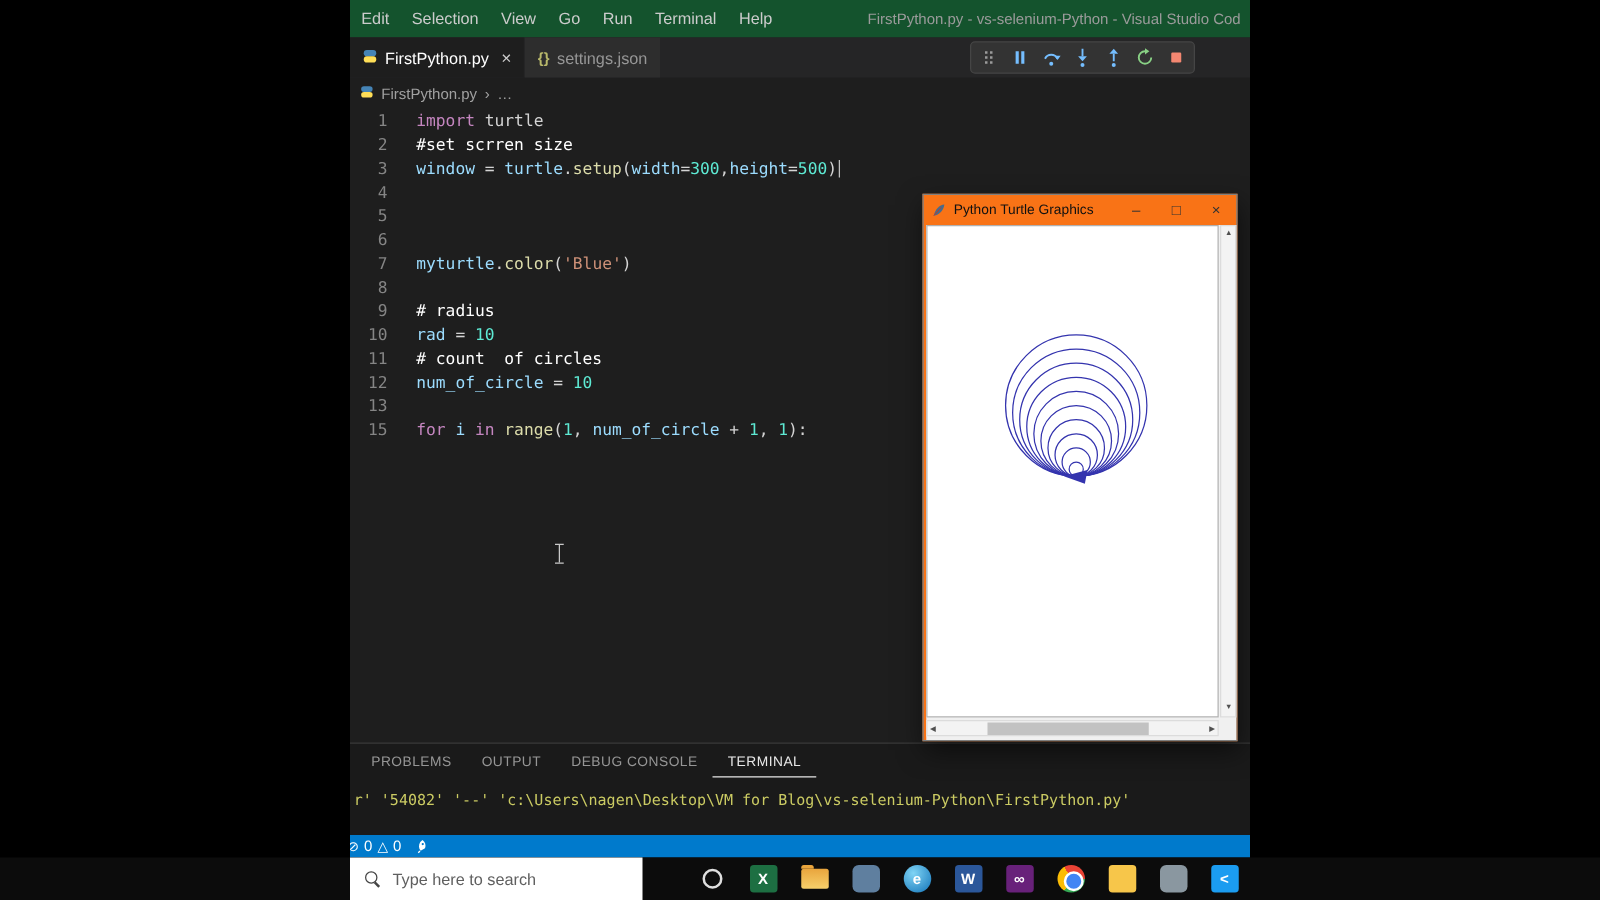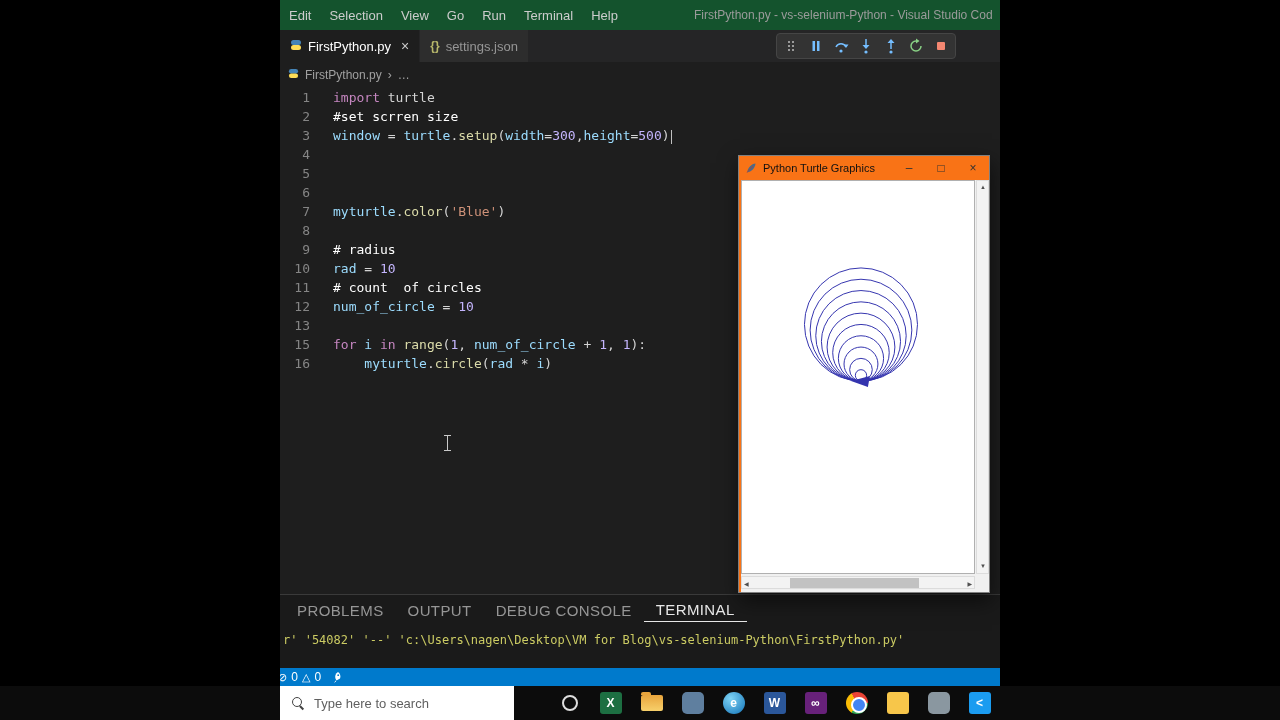--- a/index.html
+++ b/index.html
@@ -35,37 +35,37 @@
                 color:#a0a0a0; font-size:12px; background:#1e1e1e; }
 
   .editor { position:relative; height:506px; background:#1e1e1e; }
   .code-row { display:flex; height:19px; line-height:19px;
               font-family:"DejaVu Sans Mono", monospace; font-size:13px; }
   .lnum { width:30px; text-align:right; color:#858585; flex:0 0 30px; }
   .ltext { margin-left:23px; white-space:pre; }
   .tk-kw  { color:#c586c0; }
   .tk-var { color:#9cdcfe; }
   .tk-fn  { color:#dcdcaa; }
-  .tk-num { color:#c4b5fd; }
+  .tk-num { color:#5eead4; }
   .tk-str { color:#ce9178; }
   .tk-cmt { color:#ffffff; }
   .tk-pln { color:#d4d4d4; }
   .tk-cls { color:#4ec9b0; }
   .caret { display:inline-block; width:1px; height:14px; background:#c0c0c0;
            vertical-align:middle; margin-left:1px; }
   .mouse-ibeam { position:absolute; left:167px; top:348px; width:1px; height:14px; background:#c9c9c9; }
   .mouse-ibeam::before, .mouse-ibeam::after { content:""; position:absolute; left:-3px; width:7px;
            height:1px; background:#c9c9c9; }
   .mouse-ibeam::before { top:-1px; }
   .mouse-ibeam::after { bottom:-1px; }
 
   .panel { position:absolute; left:0; top:594px; width:720px; height:74px;
            background:#1a1a1a; border-top:1px solid #3a3a3a; }
   .panel-tabs { display:flex; margin-top:3px; height:24px; align-items:center; padding-left:5px; }
-  .panel-tab { padding:0 12px; font-size:15px; letter-spacing:0.4px; color:#969696;
+  .panel-tab { padding:0 12px; font-size:11px; letter-spacing:0.4px; color:#969696;
                height:24px; display:flex; align-items:center; }
   .panel-tab.active { color:#e7e7e7; border-bottom:1px solid #e7e7e7; }
   .terminal-line { position:absolute; left:3px; top:38px; font-family:"DejaVu Sans Mono", monospace;
                    font-size:12px; color:#cbcb63; white-space:pre; }
 
   
   .statusbar { position:absolute; left:280px; top:668px; width:720px; height:18px;
                background:#007acc; color:#ffffff; display:flex; align-items:center;
                font-size:12px; overflow:hidden; }
   .sb-item { display:flex; align-items:center; gap:4px; padding:0 5px; }
@@ -259,24 +259,20 @@
             <span class="ltext"><span class="tk-var">num_of_circle</span><span class="tk-pln"> = </span><span class="tk-num">10</span></span>
           </div>
           <div class="code-row">
             <span class="lnum">13</span>
             <span class="ltext"></span>
           </div>
           <div class="code-row">
             <span class="lnum">15</span>
             <span class="ltext"><span class="tk-kw">for</span><span class="tk-pln"> </span><span class="tk-var">i</span><span class="tk-pln"> </span><span class="tk-kw">in</span><span class="tk-pln"> </span><span class="tk-fn">range</span><span class="tk-pln">(</span><span class="tk-num">1</span><span class="tk-pln">, </span><span class="tk-var">num_of_circle</span><span class="tk-pln"> + </span><span class="tk-num">1</span><span class="tk-pln">, </span><span class="tk-num">1</span><span class="tk-pln">):</span></span>
           </div>
-          <div class="code-row">
-            <span class="lnum">16</span>
-            <span class="ltext"><span class="tk-pln">    </span><span class="tk-var">myturtle</span><span class="tk-pln">.</span><span class="tk-fn">circle</span><span class="tk-pln">(</span><span class="tk-var">rad</span><span class="tk-pln"> * </span><span class="tk-var">i</span><span class="tk-pln">)</span></span>
-          </div>
         </div>
       <div class="mouse-ibeam"></div>
     </div>
 
     <div class="panel">
       <div class="panel-tabs">
           <span class="panel-tab">PROBLEMS</span>
           <span class="panel-tab">OUTPUT</span>
           <span class="panel-tab">DEBUG CONSOLE</span>
           <span class="panel-tab active">TERMINAL</span>

